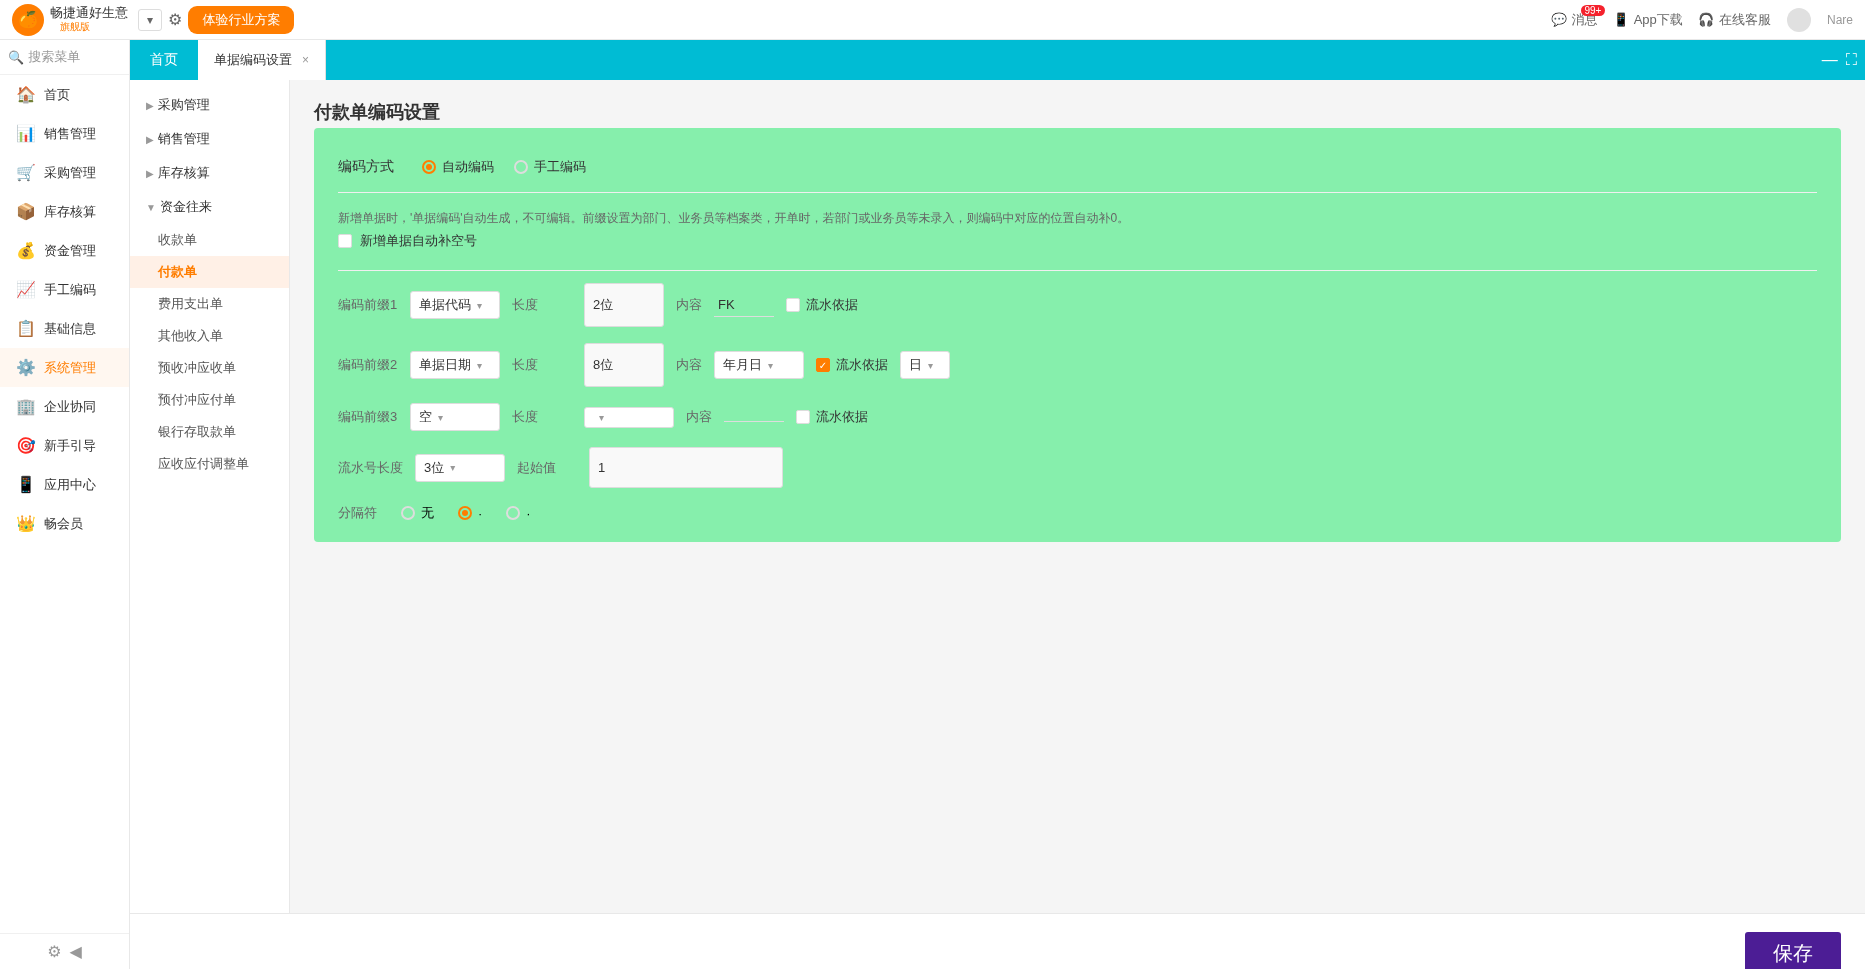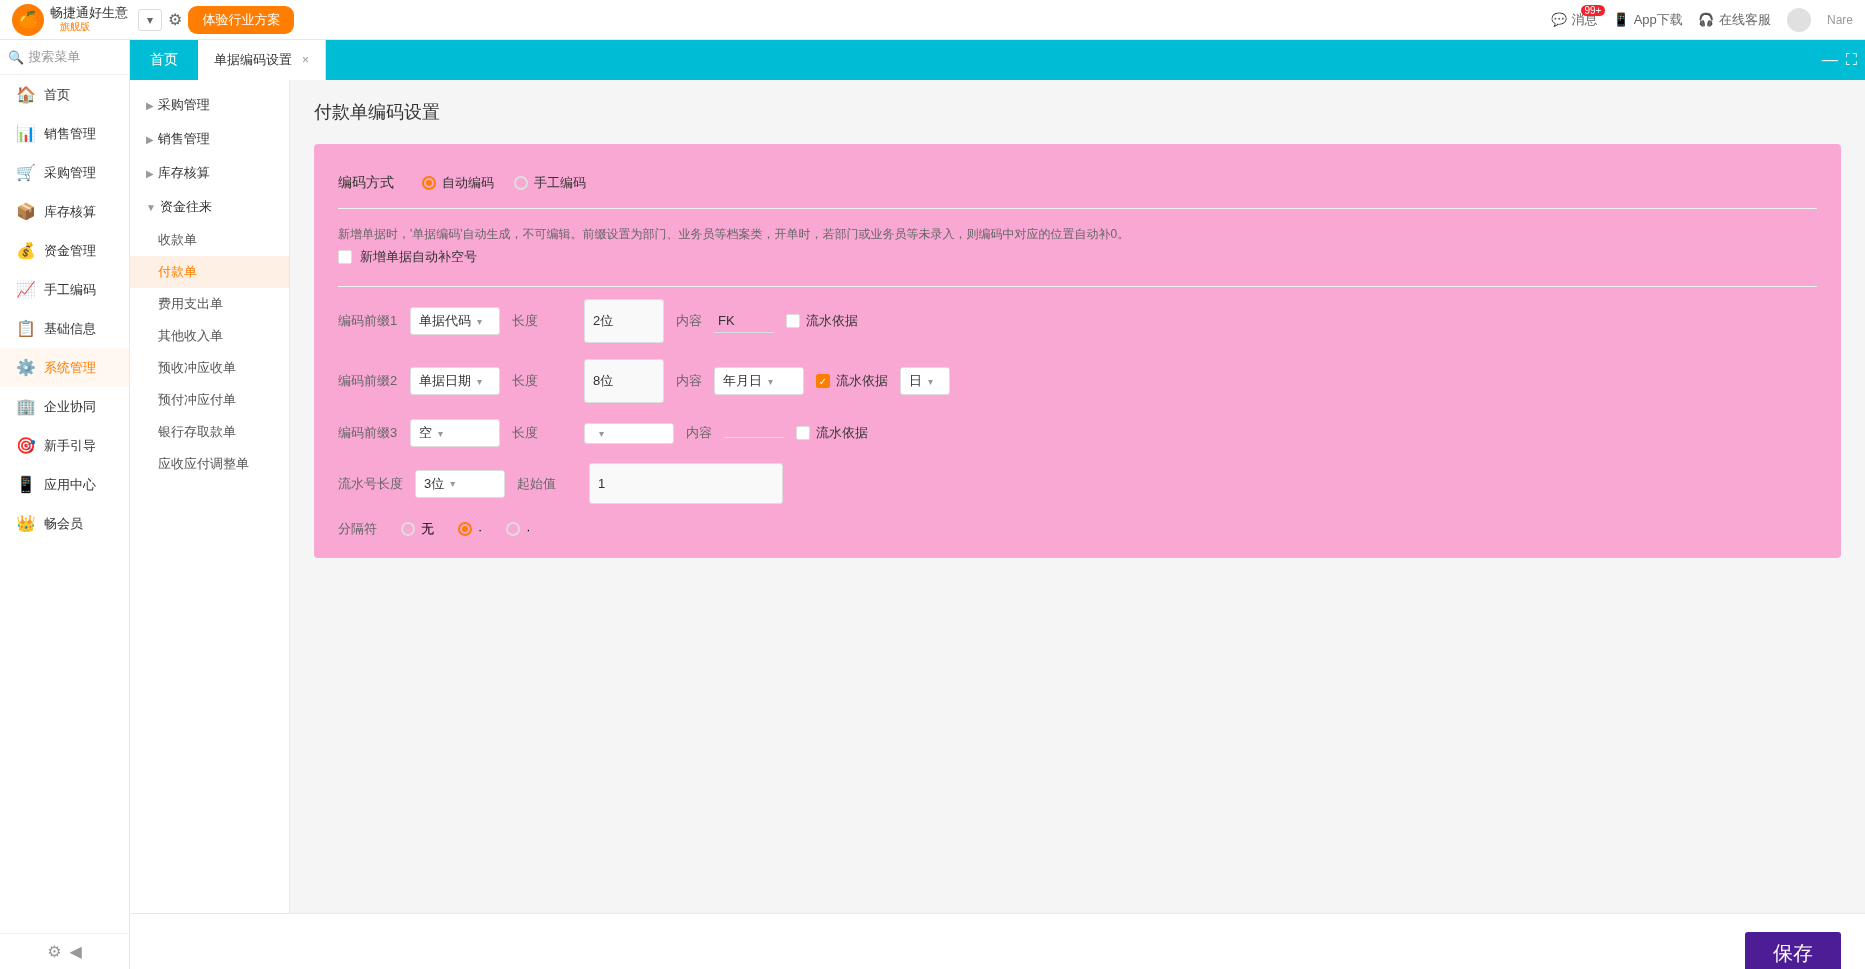--- a/index.html
+++ b/index.html
@@ -135,41 +135,41 @@
       gap: 4px;
     }
     .menu-arrow { font-size: 10px; color: #999; }
     .menu-leaf {
       padding: 7px 16px 7px 28px;
       font-size: 13px;
       color: #555;
       cursor: pointer;
       display: block;
     }
-    .menu-leaf.active { color: #ff7d00; background: #fff0e6; font-weight: 400; }
+    .menu-leaf.active { color: #ff7d00; background: #fff0e6; font-weight: 700; }
 
     
     .main-content {
       flex: 1;
       padding: 20px 24px;
       overflow-y: auto;
       background: #f5f5f5;
       position: relative;
     }
 
     .page-title {
       font-size: 18px;
-      font-weight: 400;
+      font-weight: 700;
       color: #333;
-      margin-bottom: 20px;
+      margin-bottom: 4px;
     }
 
     
     .card {
-      background: #f9a8d4;
+      background: #86efac;
       border-radius: 4px;
       padding: 20px 24px;
       margin-bottom: 16px;
     }
 
     
     .radio-group {
       display: flex;
       align-items: center;
       gap: 20px;

